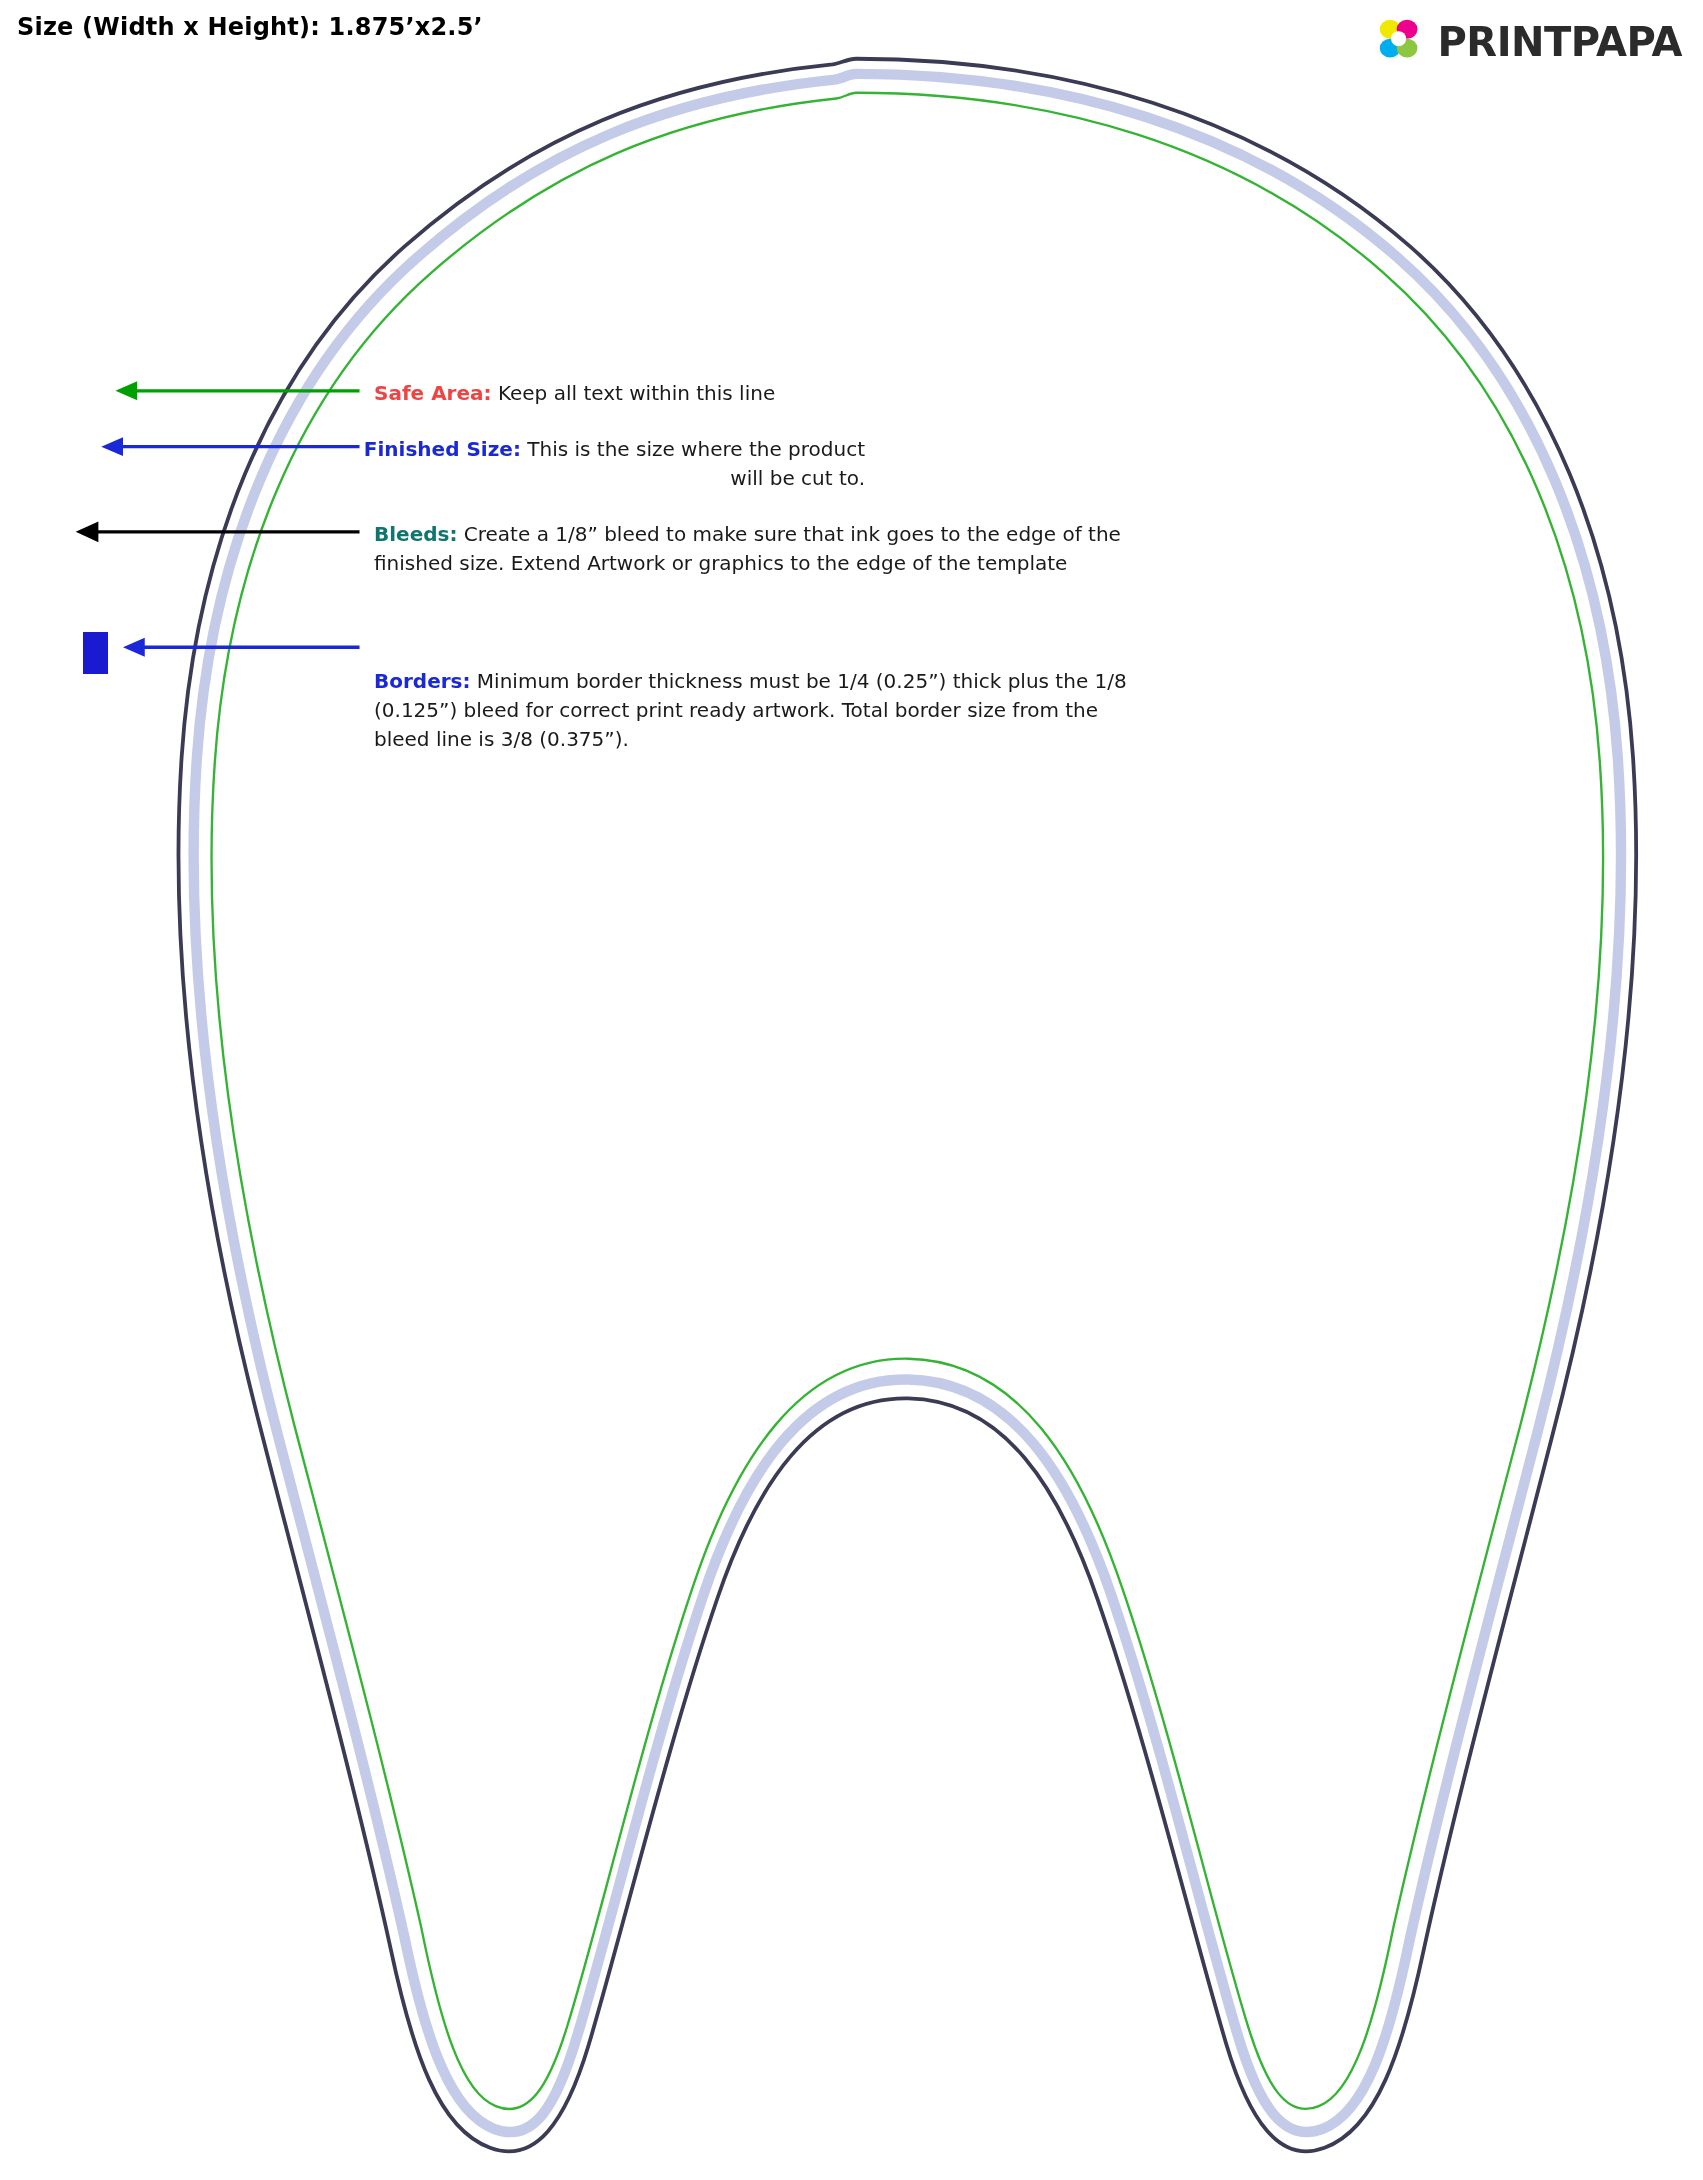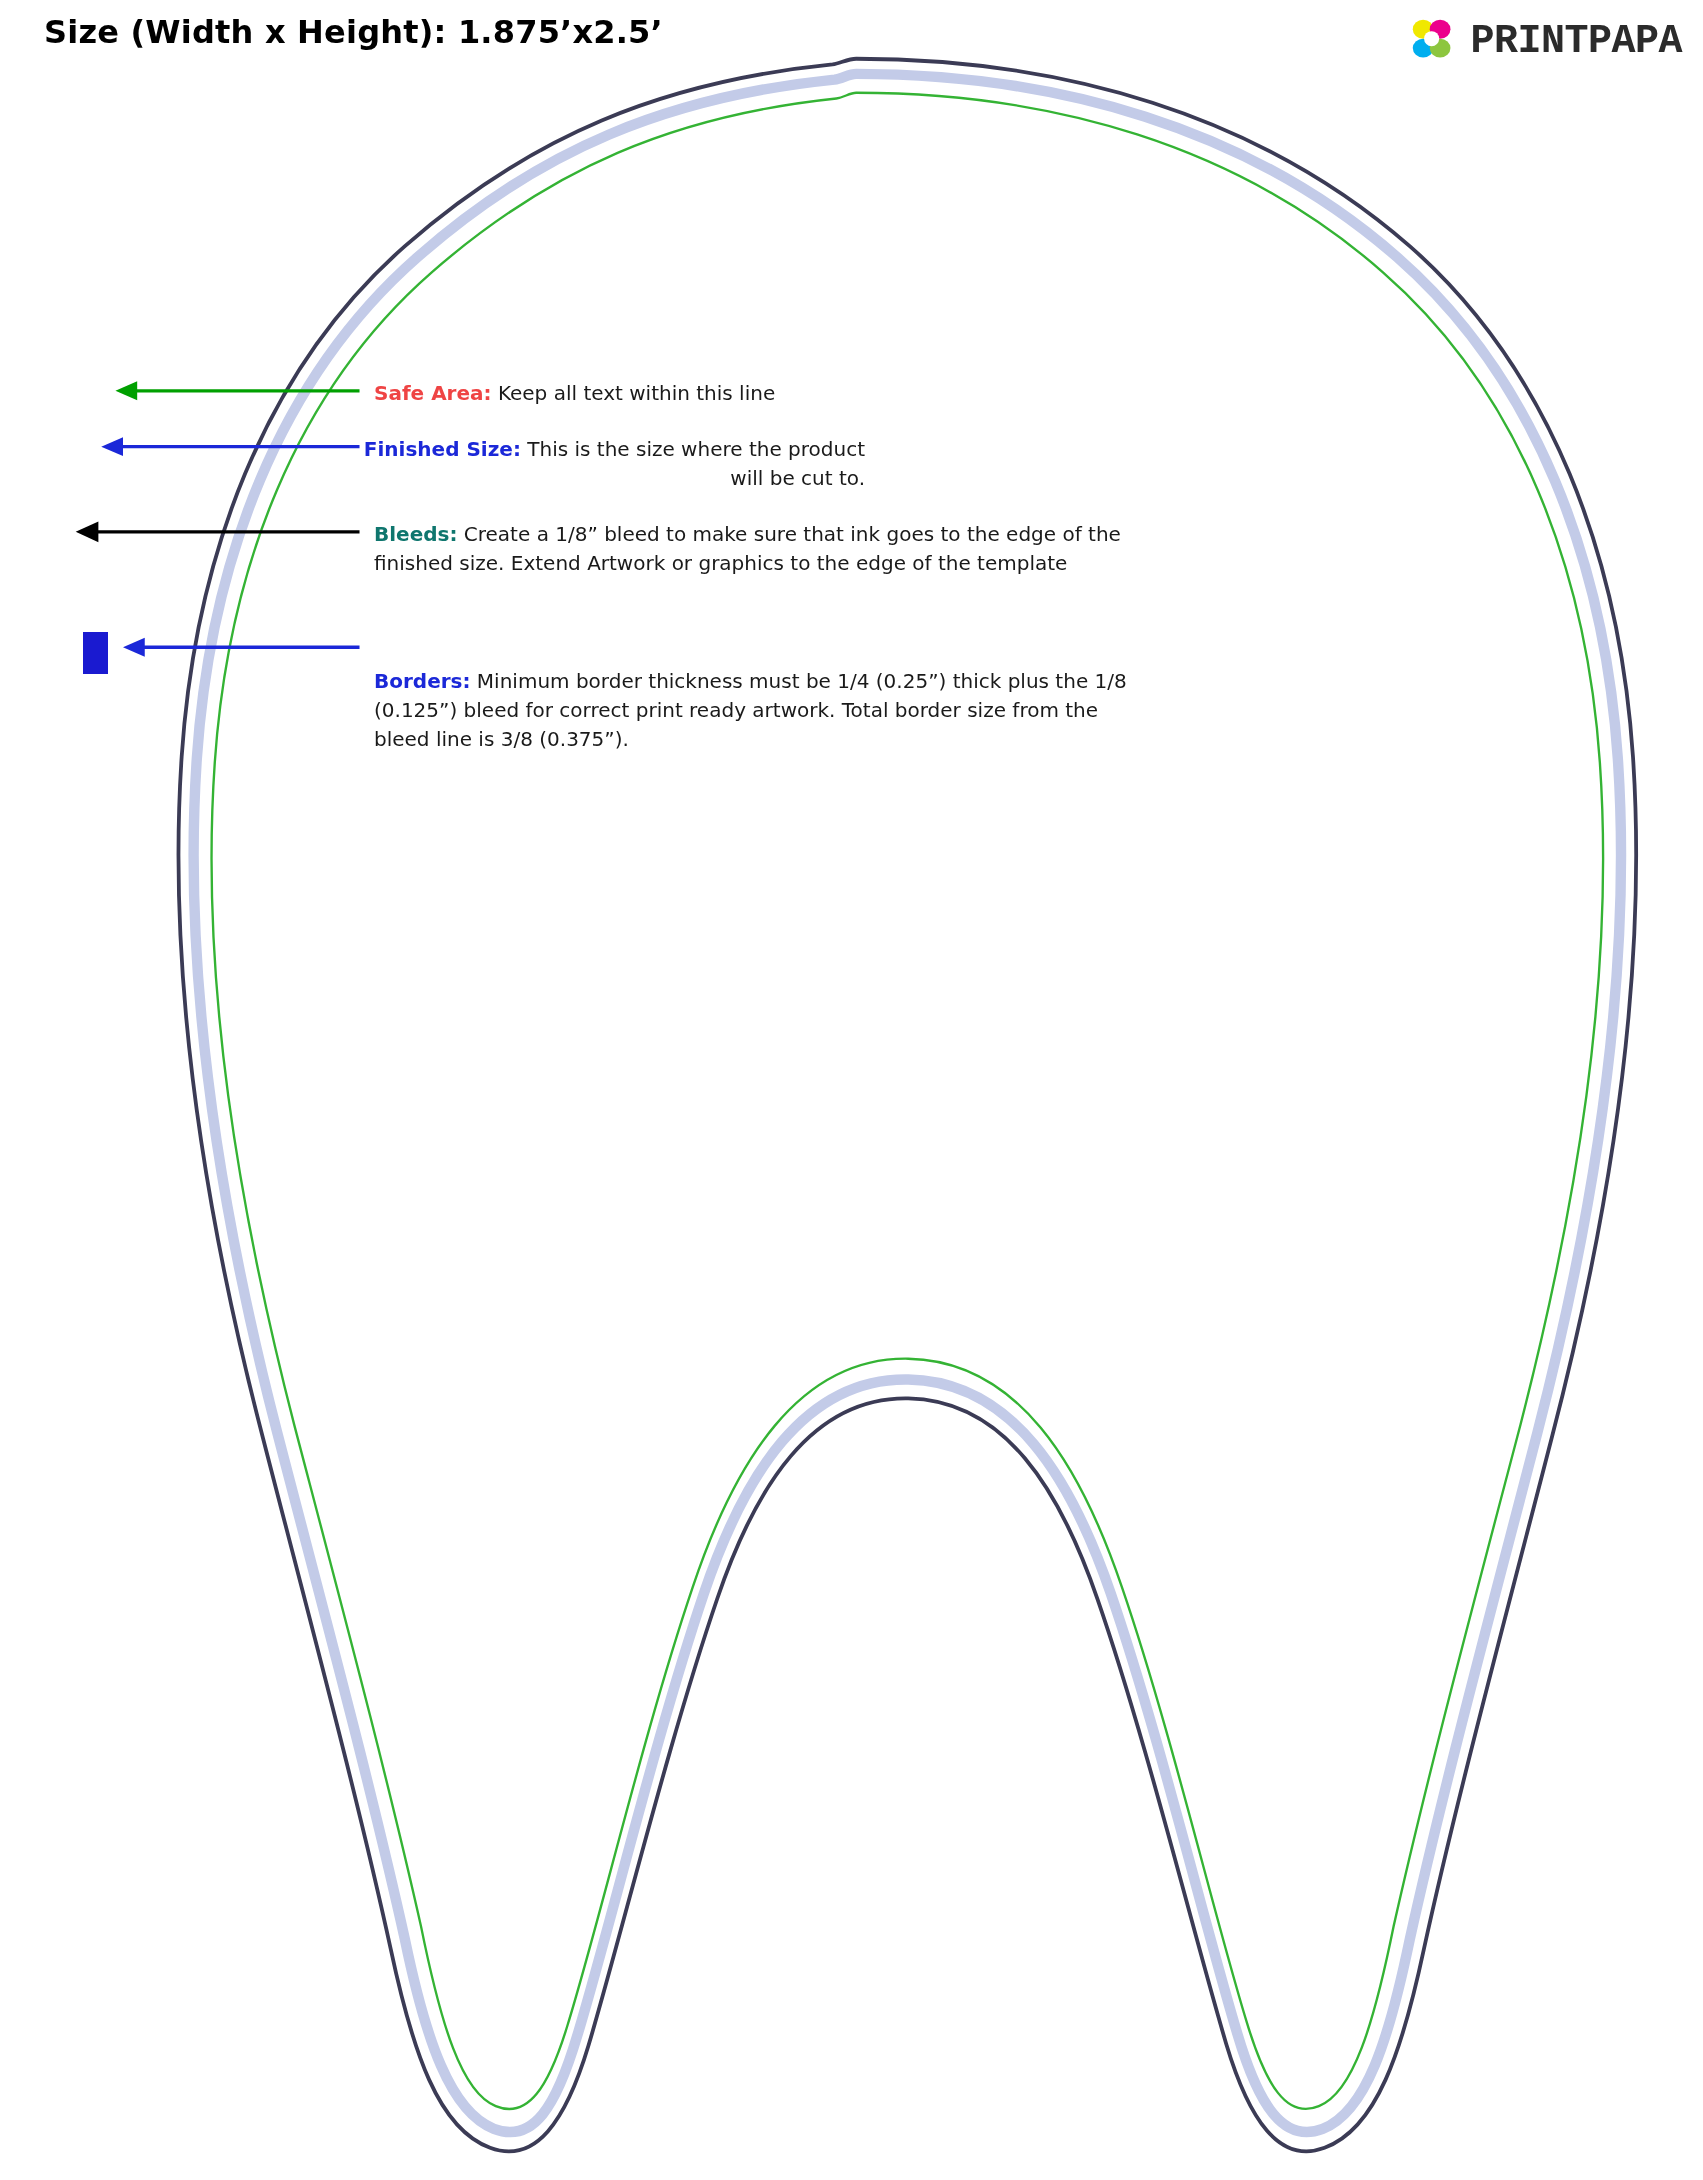--- a/index.html
+++ b/index.html
@@ -11,37 +11,36 @@
     width: 1703px;
     height: 2180px;
     position: relative;
     font-family: "DejaVu Sans", sans-serif;
     overflow: hidden;
   }
 
   
   #size-title {
     position: absolute;
-    left: 44px;
+    left: 17px;
     top: 13.2px;
-    font-size: 32px;
+    font-size: 24px;
     font-weight: bold;
     color: #000000;
     letter-spacing: 0.2px;
     white-space: nowrap;
   }
 
   #logo {
     position: absolute;
     right: 21px;
     top: 17px;
     display: flex;
     align-items: center;
     gap: 9.5px;
-    font-family: Liberation Mono, monospace;
   }
   #logo .logo-mark {
     width: 55px;
     height: 49px;
     position: relative;
   }
   #logo .logo-text {
     font-size: 40px;
     font-weight: bold;
     color: #2b2b2b;

